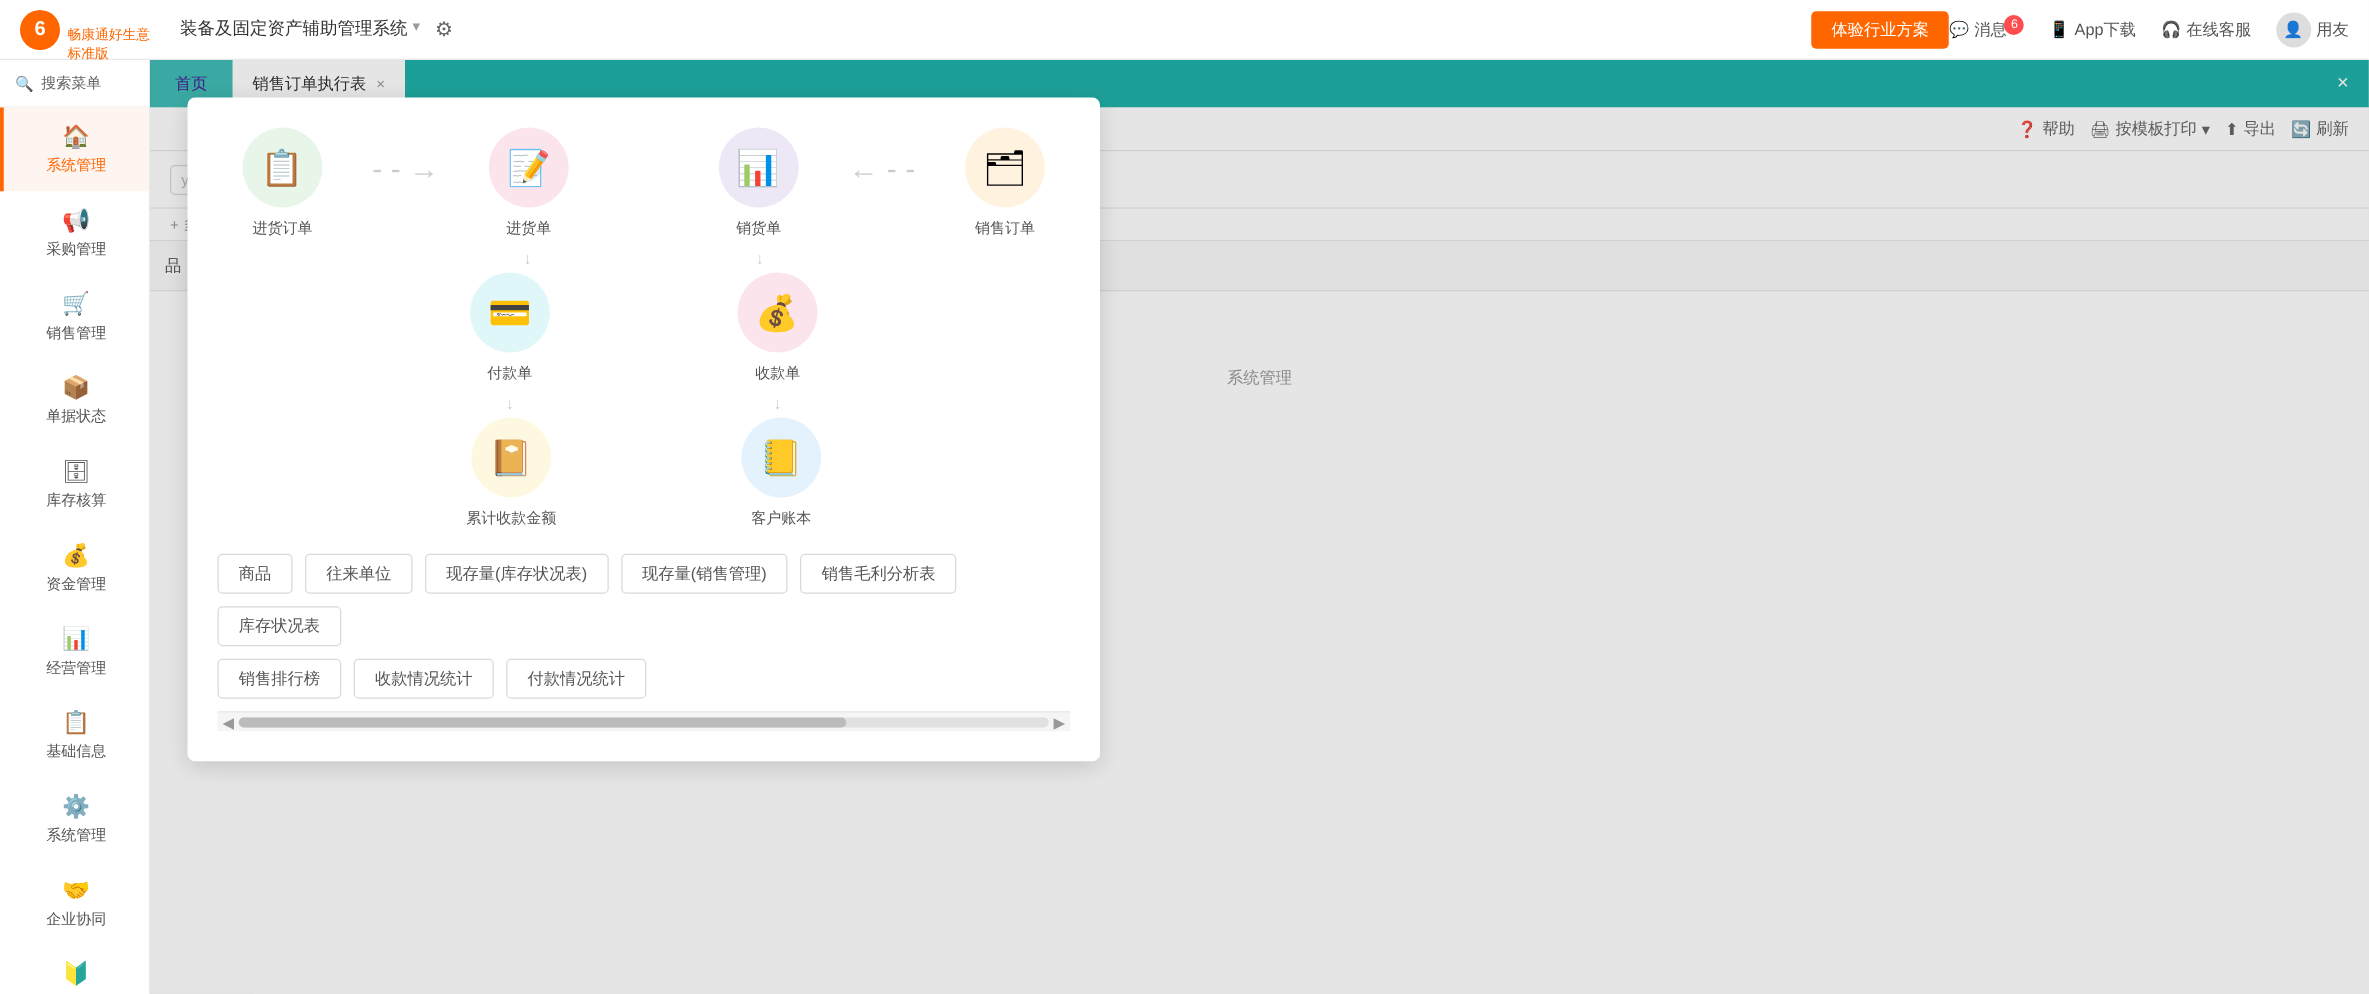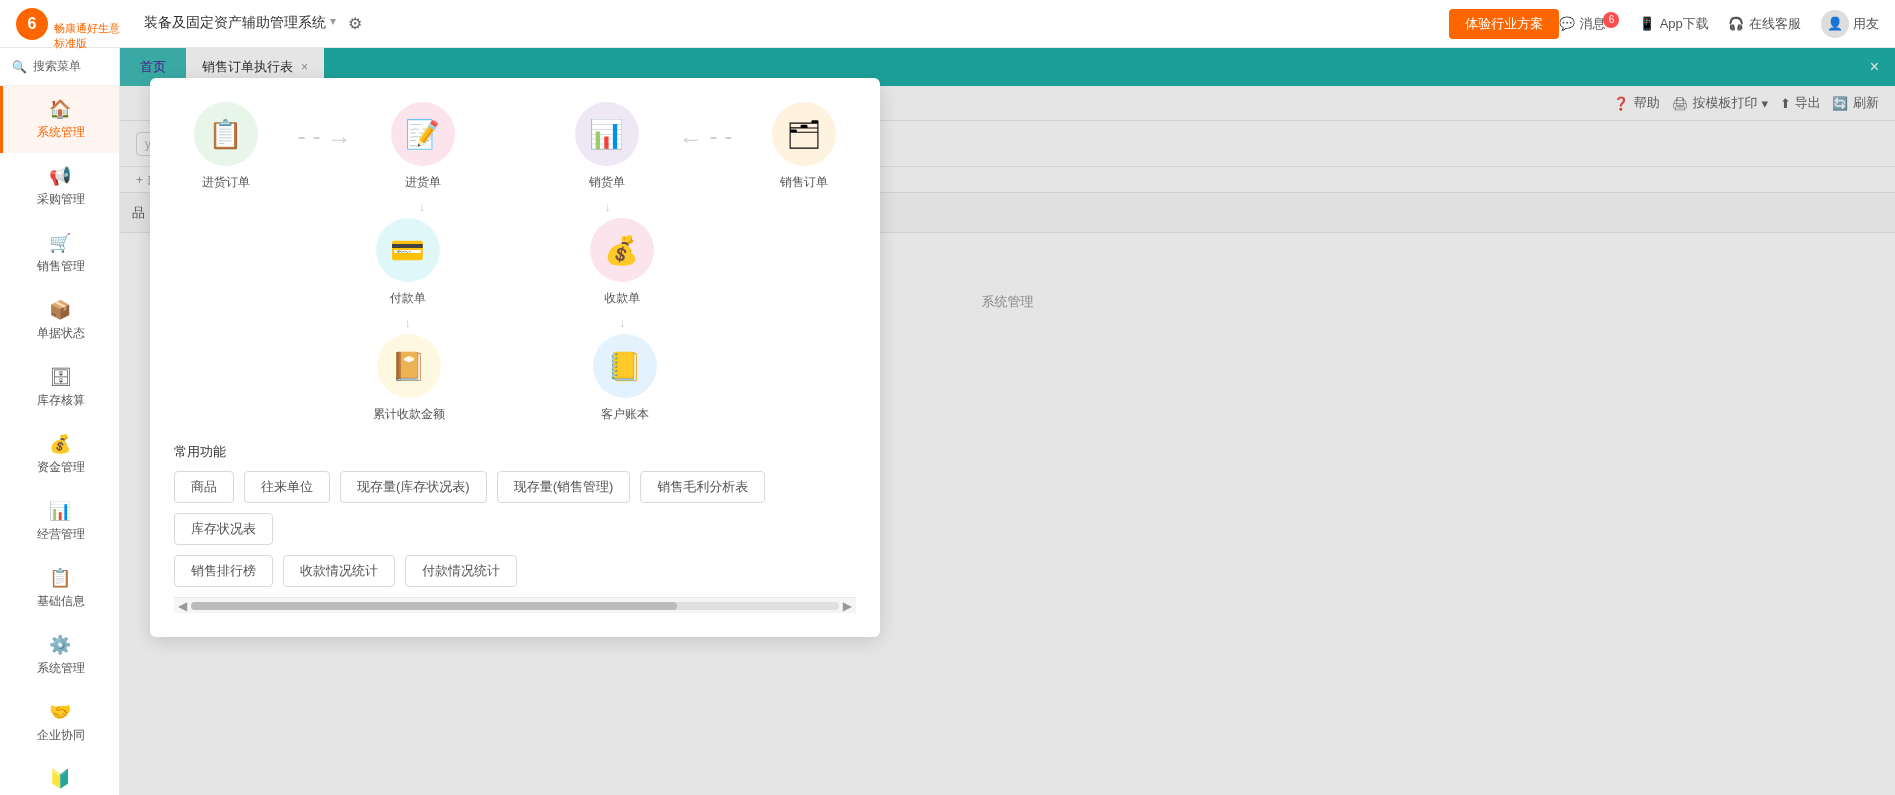--- a/index.html
+++ b/index.html
@@ -682,21 +682,20 @@
           <span style="font-size:28px;">📒</span>
         </div>
         <div class="flow-label">客户账本</div>
       </div>
 
       <div style="width:50px;"></div>
       <div style="width:64px;"></div>
     </div>
 
     <div class="common-functions">
-      <div class="common-title">常用功能</div>
       <div class="func-row">
         <button class="func-btn">商品</button>
         <button class="func-btn">往来单位</button>
         <button class="func-btn">现存量(库存状况表)</button>
         <button class="func-btn">现存量(销售管理)</button>
         <button class="func-btn">销售毛利分析表</button>
         <button class="func-btn">库存状况表</button>
       </div>
       <div class="func-row">
         <button class="func-btn">销售排行榜</button>

